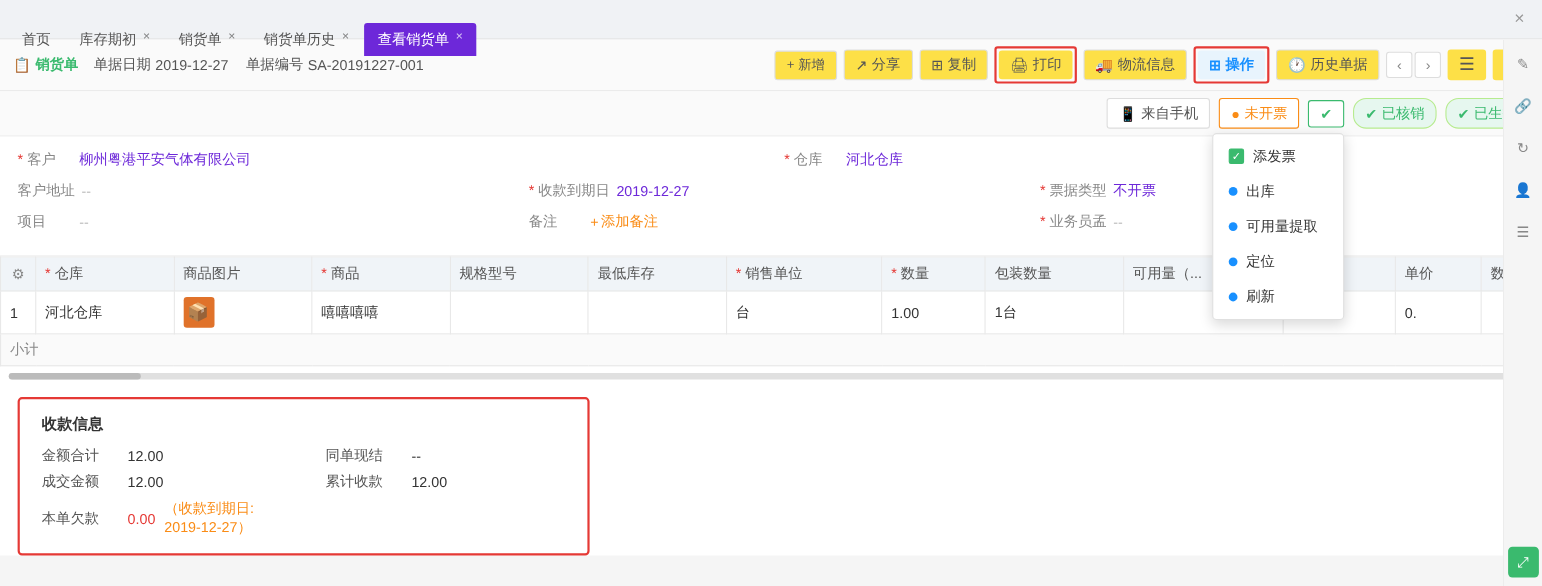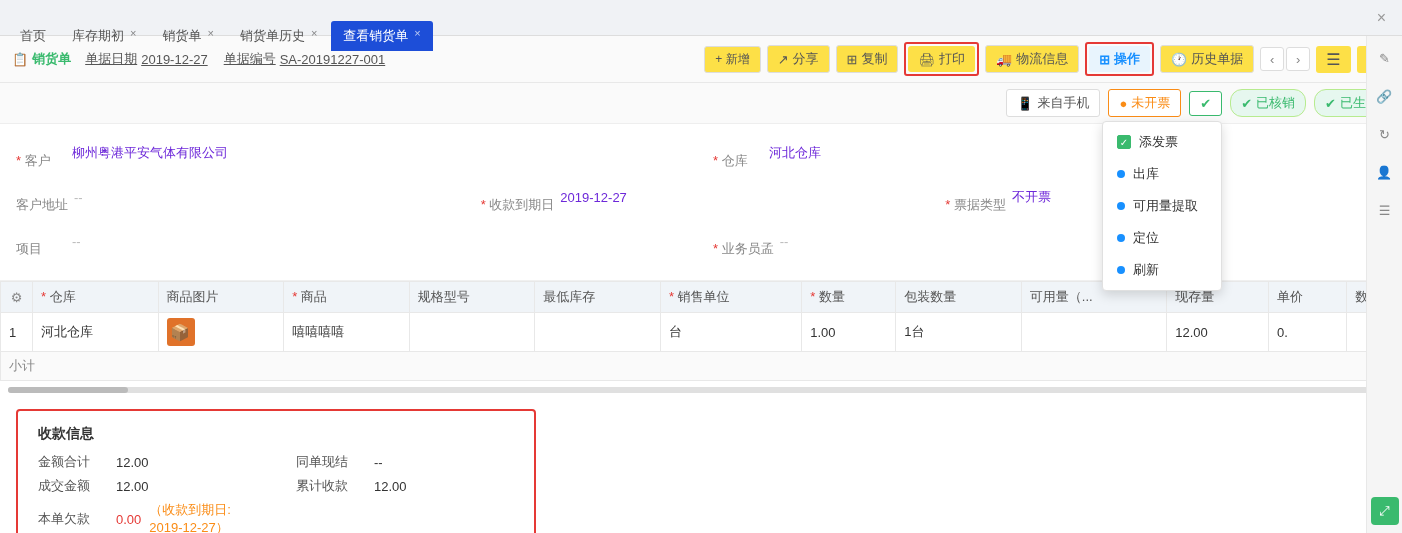--- a/index.html
+++ b/index.html
@@ -1,33 +1,33 @@
 <!DOCTYPE html>
 <html><head>
   <meta charset="utf-8">
   <style>
     * { box-sizing: border-box; margin: 0; padding: 0; font-family: "Microsoft YaHei", "PingFang SC", sans-serif; font-size: 13px; }
     body { background: #f5f5f5; color: #333; overflow: hidden; }
 
     
     .tab-bar { display: flex; align-items: center; background: #f0f2f5; border-bottom: 1px solid #ddd; padding: 0 8px; height: 36px; }
     .tab { display: flex; align-items: flex-start; padding: 6px 12px; cursor: pointer; color: #555; border-radius: 3px 3px 0 0; margin-right: 2px; font-size: 13px; margin-top: 36px; }
-    .tab.active { background: #1d4ed8; color: #fff; }
+    .tab.active { background: #6d28d9; color: #fff; }
     .tab .close-btn { margin-left: 6px; font-size: 11px; opacity: 0.7; cursor: pointer; }
     .tab.active .close-btn { color: #fff; }
     .tab-close-right { margin-left: auto; font-size: 16px; color: #999; cursor: pointer; padding: 0 8px; }
 
     
     .main-area { background: #fff; margin: 0; }
 
     
     .doc-toolbar { display: flex; align-items: center; padding: 6px 12px; border-bottom: 1px solid #e8e8e8; background: #fafafa; gap: 6px; }
     .doc-icon-title { display: flex; align-items: center; gap: 4px; color: #3aba6e; font-weight: bold; font-size: 14px; }
     .doc-meta { display: flex; align-items: center; gap: 16px; color: #555; font-size: 13px; margin-left: 8px; }
-    .doc-meta-item { display: flex; align-items: center; gap: 4px; text-decoration: underline; }
+    .doc-meta-item { display: flex; align-items: center; gap: 4px; }
     .spacer { flex: 1; }
     .toolbar-btn { display: flex; align-items: center; gap: 4px; padding: 4px 10px; border: 1px solid #ddd; border-radius: 3px; cursor: pointer; background: #fde047; color: #555; font-size: 12px; white-space: nowrap; }
     .toolbar-btn.active-tab { background: #fff; color: #333; border: 2px solid #e53935; font-weight: bold; }
 
     
     .action-bar { display: flex; align-items: center; justify-content: flex-end; padding: 6px 12px; background: #fafafa; border-bottom: 1px solid #eee; gap: 8px; position: relative; }
     .action-btn { display: flex; align-items: center; gap: 4px; padding: 4px 10px; border: 1px solid #ddd; border-radius: 3px; cursor: pointer; background: #fff; color: #555; font-size: 12px; white-space: nowrap; }
     .action-btn.green-outline { border-color: #3aba6e; color: #3aba6e; }
     .action-btn.orange-outline { border-color: #fa8c16; color: #fa8c16; }
     .action-btn.status-sold { background: #e6f7ef; color: #3aba6e; border-color: #b7eb8f; border-radius: 12px; }
@@ -39,21 +39,21 @@
     .dot { width: 8px; height: 8px; border-radius: 50%; display: inline-block; }
     .dot.blue { background: #1890ff; }
     .checkbox-icon { width: 14px; height: 14px; border: 1px solid #bbb; border-radius: 2px; display: flex; align-items: center; justify-content: center; }
     .checkbox-checked { background: #3aba6e; border-color: #3aba6e; color: #fff; font-size: 10px; }
     .red-border { border: 2px solid #e53935; border-radius: 3px; padding: 2px; }
 
     
     .form-section { padding: 12px 16px; border-bottom: 1px solid #f0f0f0; }
     .form-row { display: flex; align-items: center; margin-bottom: 10px; gap: 24px; }
     .form-field { display: flex; align-items: center; gap: 6px; flex: 1; }
-    .field-label { color: #888; white-space: nowrap; font-size: 13px; min-width: 50px; margin-top: 16px; }
+    .field-label { color: #888; white-space: nowrap; font-size: 13px; min-width: 50px; }
     .field-label.required::before { content: "* "; color: #e53935; }
     .field-value { color: #6d28d9; font-size: 13px; }
     .field-value.dashed { color: #bbb; }
     .add-note { color: #fa8c16; cursor: pointer; display: flex; align-items: center; gap: 2px; }
 
     
     .table-container { overflow-x: auto; }
     table { width: 100%; border-collapse: collapse; font-size: 12px; }
     thead tr { background: #f0f4f8; }
     th { padding: 6px 8px; text-align: left; color: #555; font-weight: normal; border: 1px solid #e8e8e8; white-space: nowrap; }
@@ -235,20 +235,27 @@
       </div>
       <div class="form-field">
         <span class="field-label required">票据类型</span>
         <span class="field-value">不开票</span>
       </div>
     </div>
     <div class="form-row">
       <div class="form-field">
         <span class="field-label">项目</span>
         <span class="field-value dashed">--</span>
+      </div>
+      <div class="form-field">
+        <span class="field-label">备注</span>
+        <span class="add-note">
+          <span>+</span>
+          <span>添加备注</span>
+        </span>
       </div>
       <div class="form-field">
         <span class="field-label required">业务员孟</span>
         <span class="field-value dashed">--</span>
       </div>
     </div>
   </div>
 
   <div class="table-container">
     <table>

